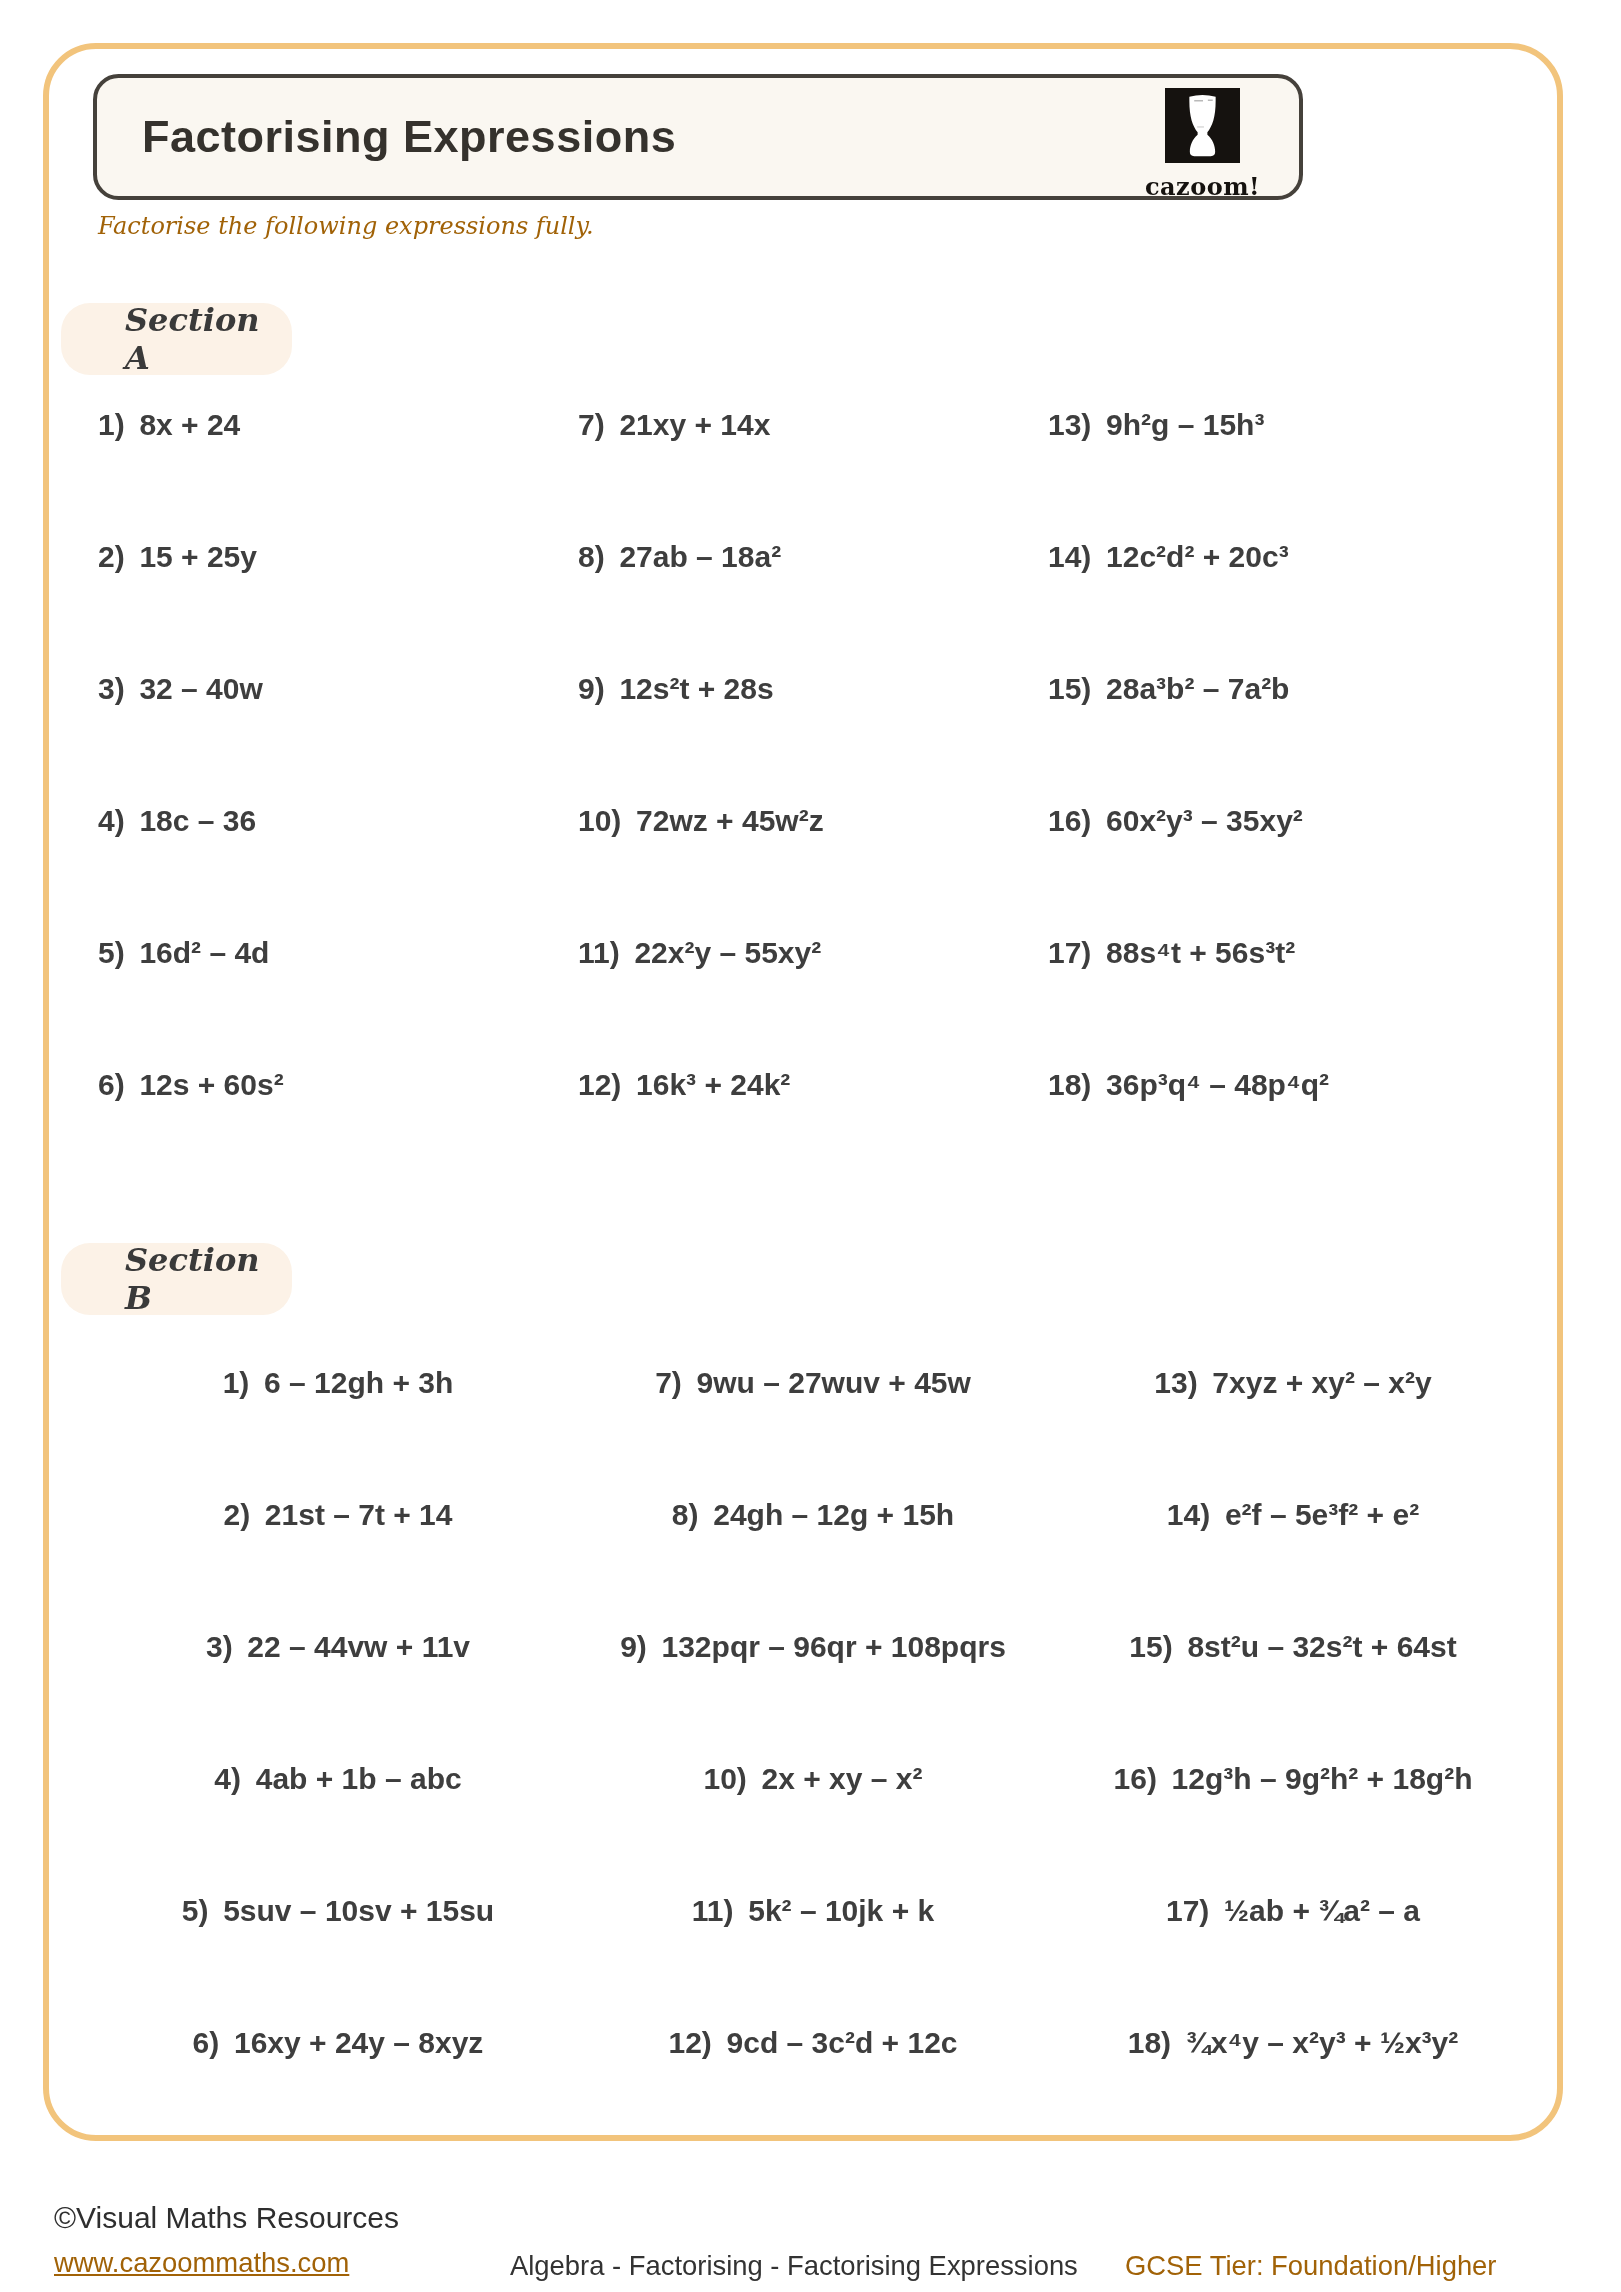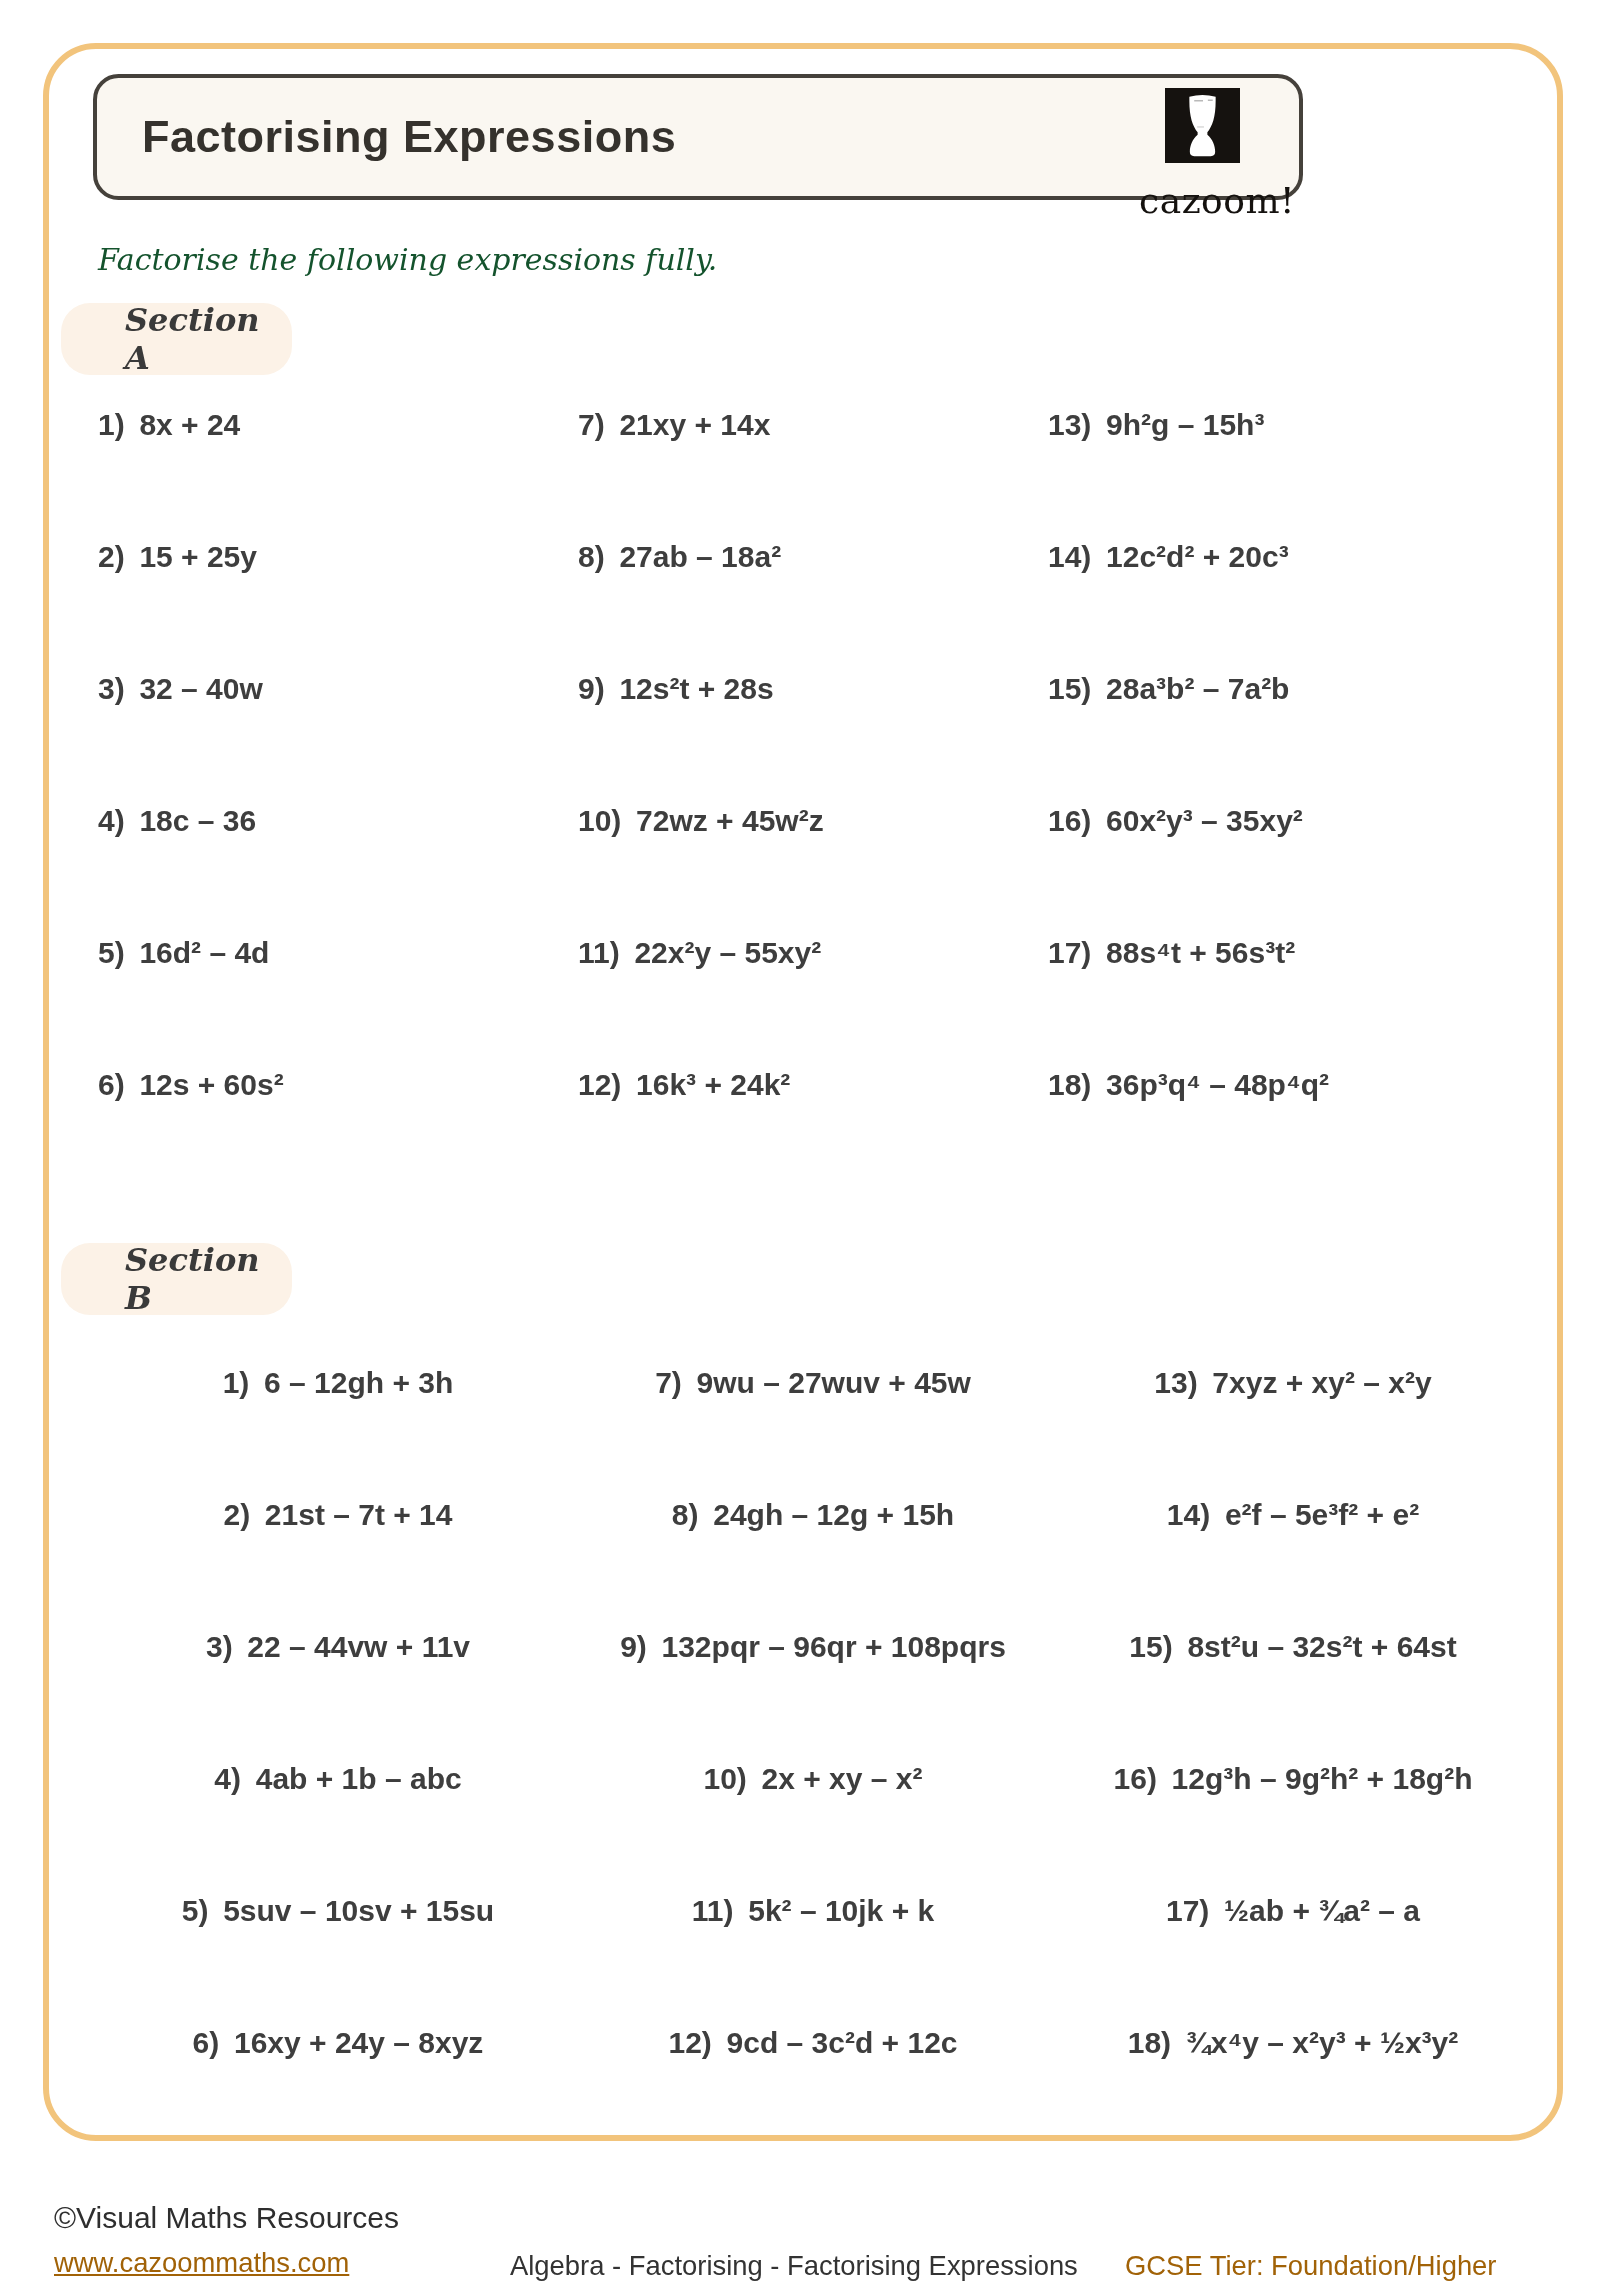--- a/index.html
+++ b/index.html
@@ -20,27 +20,27 @@
   }
   .header-title {
     margin-left:45px; font-size:45px; font-weight:bold; color:#35322D;
     letter-spacing:0.5px;
   }
   .logo {
     position:absolute; right:33px; top:9.8px; width:127px; text-align:center;
   }
   .logo-square { width:75px; height:75px; margin:0 auto; display:block; }
   .logo-text {
-    font-family:"DejaVu Serif","Liberation Serif",serif; font-weight:normal;
-    font-size:36px; color:#15120F; margin-top:17px; letter-spacing:0.5px;
+    font-family:"DejaVu Serif","Liberation Serif",serif; font-weight:bold;
+    font-size:24px; color:#15120F; margin-top:9px; letter-spacing:0.5px;
   }
   .instruction {
-    position:absolute; left:98px; top:242px;
+    position:absolute; left:98px; top:212px;
     font-family:"DejaVu Serif","Liberation Serif",serif; font-style:italic;
-    font-size:30px; color:#14532d;
+    font-size:24px; color:#a16207;
   }
   .section-pill {
     position:absolute; left:61px; width:231px; height:72px;
     background:#FCF2E7; border-radius:29px; display:flex; align-items:center;
   }
   .section-pill span {
     margin-left:64px; font-family:"DejaVu Serif","Liberation Serif",serif;
     font-weight:bold; font-style:italic; font-size:32px; color:#3A3A3A;
   }
   #pill-a { top:303px; }

